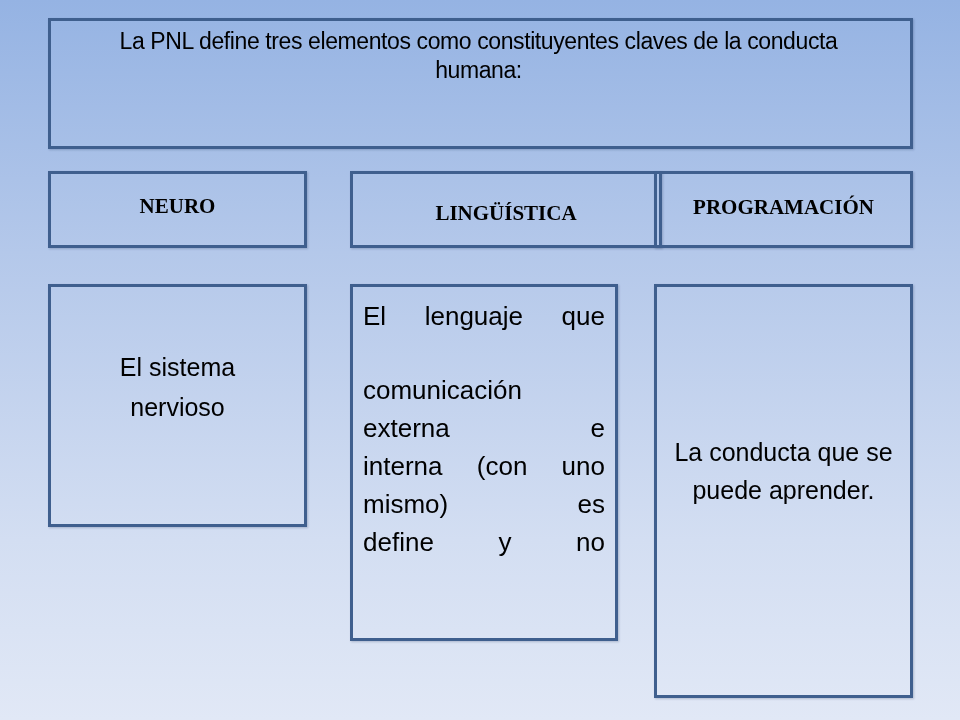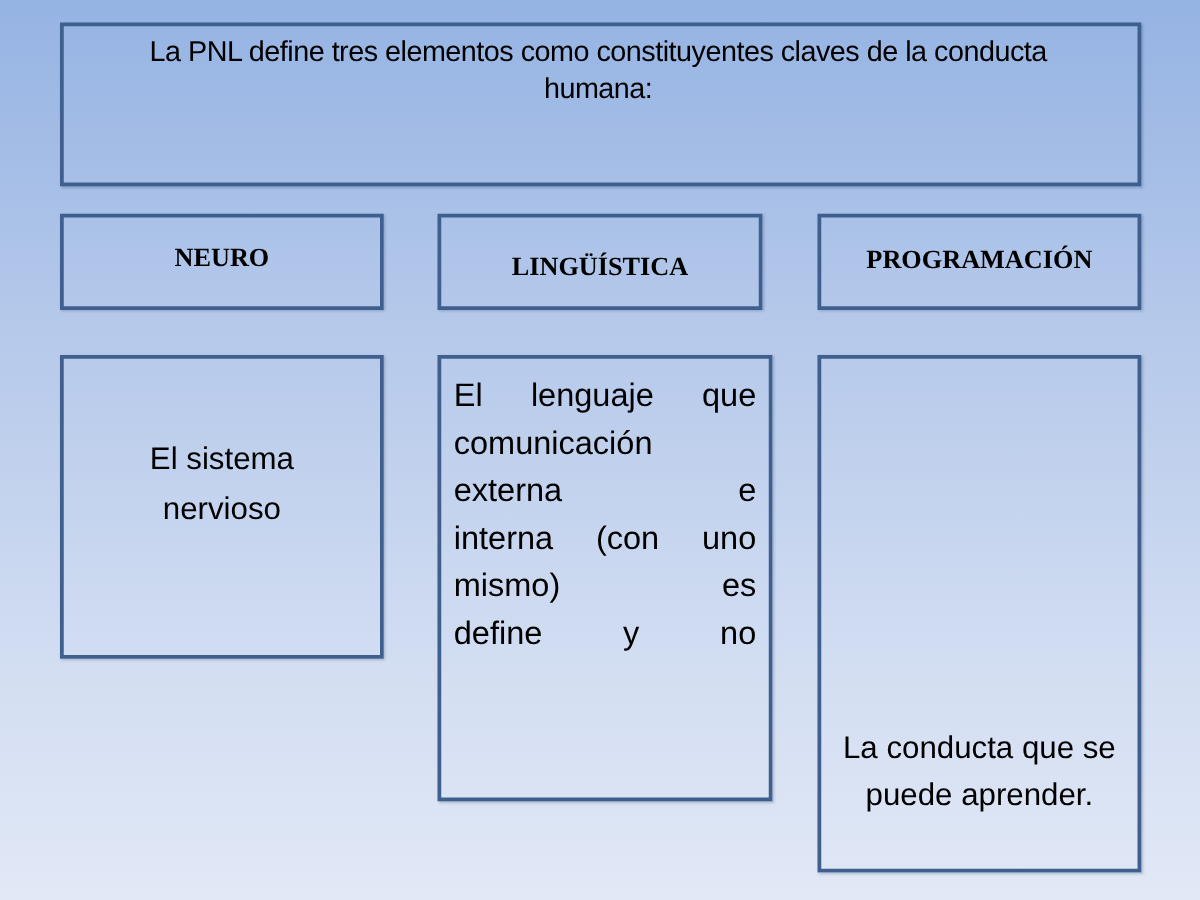--- a/index.html
+++ b/index.html
@@ -19,38 +19,38 @@
     text-align: center; font-size: 23px; line-height: 29px;
     padding: 6px 44px 0 40px;
     letter-spacing: -0.4px;
   }
   .hdr {
     top: 171px; height: 77px;
     display: flex; align-items: center; justify-content: center;
     font-weight: bold; font-size: 21px; font-family: Liberation Serif, serif;
   }
   #hdr-neuro { left: 48px; width: 259px; padding-bottom: 6px; }
-  #hdr-ling  { left: 350px; width: 260px; padding-top: 8px; }
+  #hdr-ling  { left: 350px; width: 312px; padding-top: 8px; }
   #hdr-prog  { left: 654px; width: 259px; padding-bottom: 4px; }
   .content { top: 284px; font-size: 25px; line-height: 38px; }
   #content-neuro {
     left: 48px; width: 259px; height: 243px;
     display: flex; align-items: center; justify-content: center; text-align: center;
     padding: 0 20px 38px 20px; line-height: 40px;
   }
   #content-ling {
     left: 350px; width: 268px; height: 357px;
     text-align: justify; text-align-last: left;
     padding: 10px 10px 5px 10px; font-size: 26px;
   }
   #content-ling .line { display: block; text-align: justify; text-align-last: justify; height: 38px; }
-  #content-ling .line.last { text-align-last: left; }
+  #content-ling .line.last { text-align-last: left; margin-top: 36px; }
   #content-prog {
     left: 654px; width: 259px; height: 414px;
-    display: flex; align-items: flex-end; justify-content: center; text-align: center;
+    display: flex; align-items: center; justify-content: center; text-align: center;
     padding: 0 14px 40px 14px;
   }
 </style>
 </head>
 <body>
 
 <div class="box" id="title-box">
   <span>La PNL define tres elementos como constituyentes claves de la conducta humana:</span>
 </div>
 

